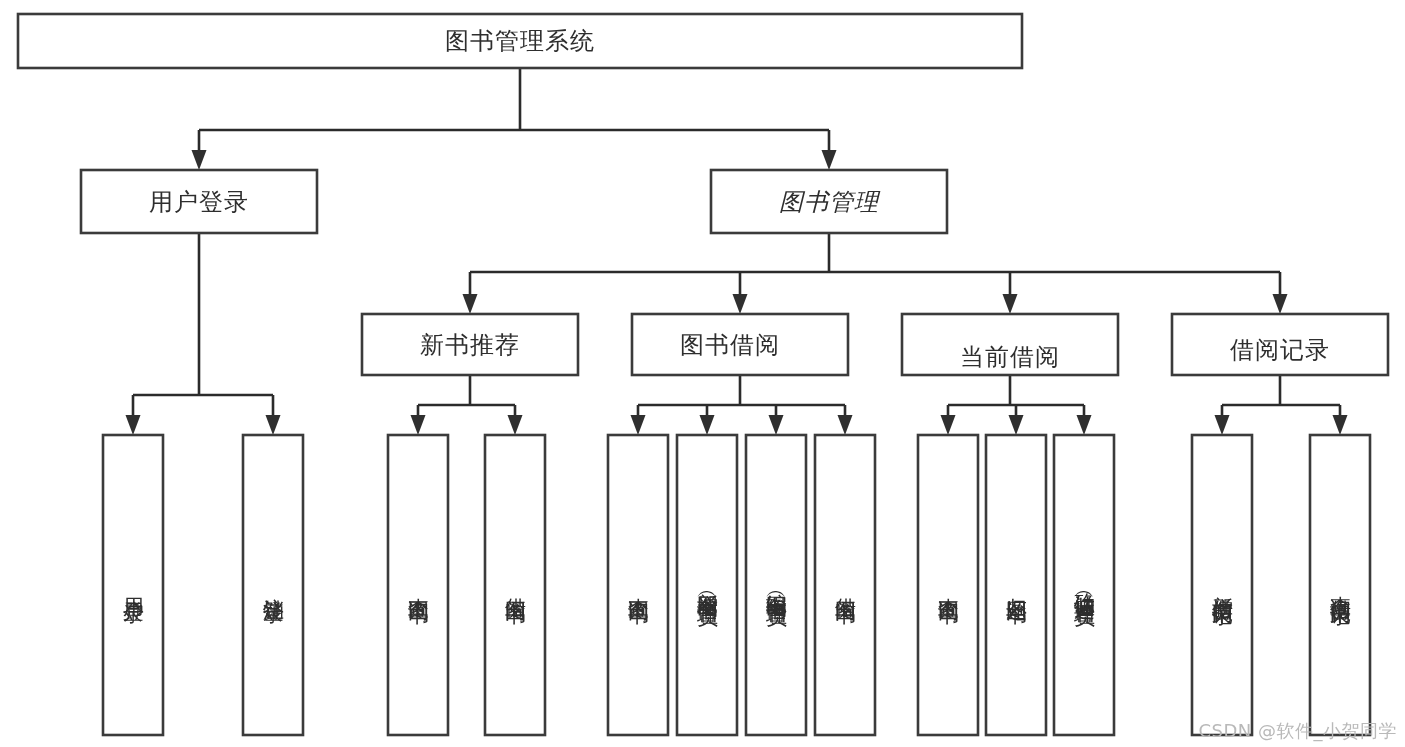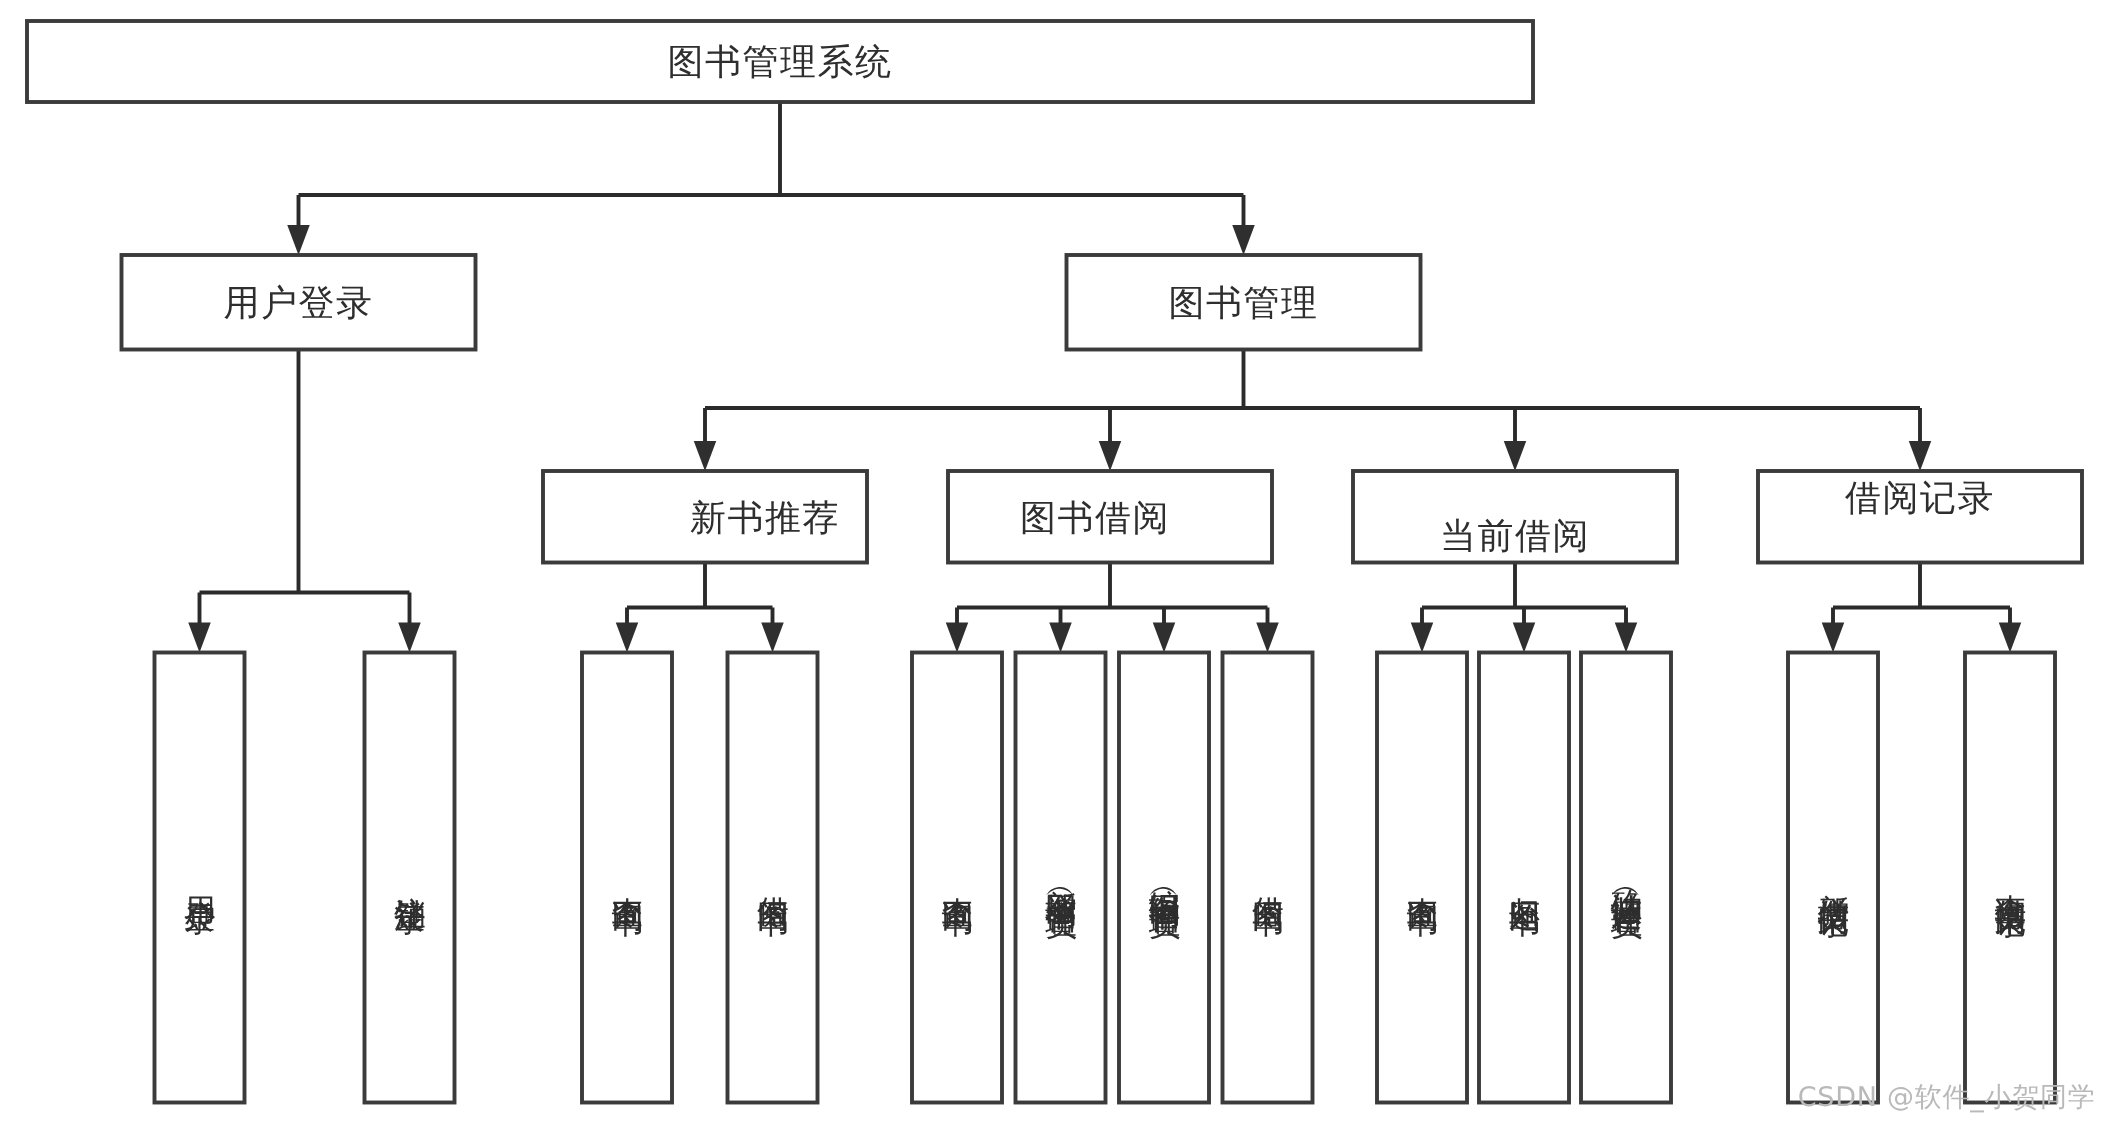--- a/index.html
+++ b/index.html
@@ -169,30 +169,30 @@
       </g>
   </svg>
 
   <div id="labels-layer">
       <div class="horiz-label-wrap" style="left: 18px; top: 14px; width: 1004px; height: 54px;">
         <div class="horiz-label">图书管理系统</div>
       </div>
       <div class="horiz-label-wrap" style="left: 81px; top: 170px; width: 236px; height: 63px;">
         <div class="horiz-label">用户登录</div>
       </div>
-      <div class="horiz-label-wrap" style="left: 711px; top: 170px; width: 236px; height: 63px;">
+      <div class="horiz-label-wrap" style="left: 711px; top: 170px; width: 236px; height: 63px; font-style: italic;">
         <div class="horiz-label">图书管理</div>
       </div>
       <div class="vert-label-wrap" style="left: 103px; top: 435px; width: 60px; height: 300px;">
         <div class="vert-label">用户登录</div>
       </div>
       <div class="vert-label-wrap" style="left: 243px; top: 435px; width: 60px; height: 300px;">
         <div class="vert-label">注销登录</div>
       </div>
-      <div class="horiz-label-wrap" style="left: 362px; top: 314px; width: 216px; height: 61px; margin-left: 40px;">
+      <div class="horiz-label-wrap" style="left: 362px; top: 314px; width: 216px; height: 61px;">
         <div class="horiz-label">新书推荐</div>
       </div>
       <div class="vert-label-wrap" style="left: 388px; top: 435px; width: 60px; height: 300px;">
         <div class="vert-label">查询图书</div>
       </div>
       <div class="vert-label-wrap" style="left: 485px; top: 435px; width: 60px; height: 300px;">
         <div class="vert-label">借阅图书</div>
       </div>
       <div class="horiz-label-wrap" style="left: 632px; top: 314px; width: 196px; height: 61px;">
         <div class="horiz-label">图书借阅</div>
@@ -214,21 +214,21 @@
       </div>
       <div class="vert-label-wrap" style="left: 918px; top: 435px; width: 60px; height: 300px;">
         <div class="vert-label">查询图书</div>
       </div>
       <div class="vert-label-wrap" style="left: 986px; top: 435px; width: 60px; height: 300px;">
         <div class="vert-label">归还图书</div>
       </div>
       <div class="vert-label-wrap" style="left: 1054px; top: 435px; width: 60px; height: 300px;">
         <div class="vert-label">确认归还（管理员）</div>
       </div>
-      <div class="horiz-label-wrap" style="left: 1172px; top: 296px; width: 216px; height: 72px;">
+      <div class="horiz-label-wrap" style="left: 1172px; top: 314px; width: 216px; height: 72px;">
         <div class="horiz-label">借阅记录</div>
       </div>
       <div class="vert-label-wrap" style="left: 1192px; top: 435px; width: 60px; height: 300px;">
         <div class="vert-label">新增借阅记录</div>
       </div>
       <div class="vert-label-wrap" style="left: 1310px; top: 435px; width: 60px; height: 300px;">
         <div class="vert-label">查询借阅记录</div>
       </div>
     </div>
 

